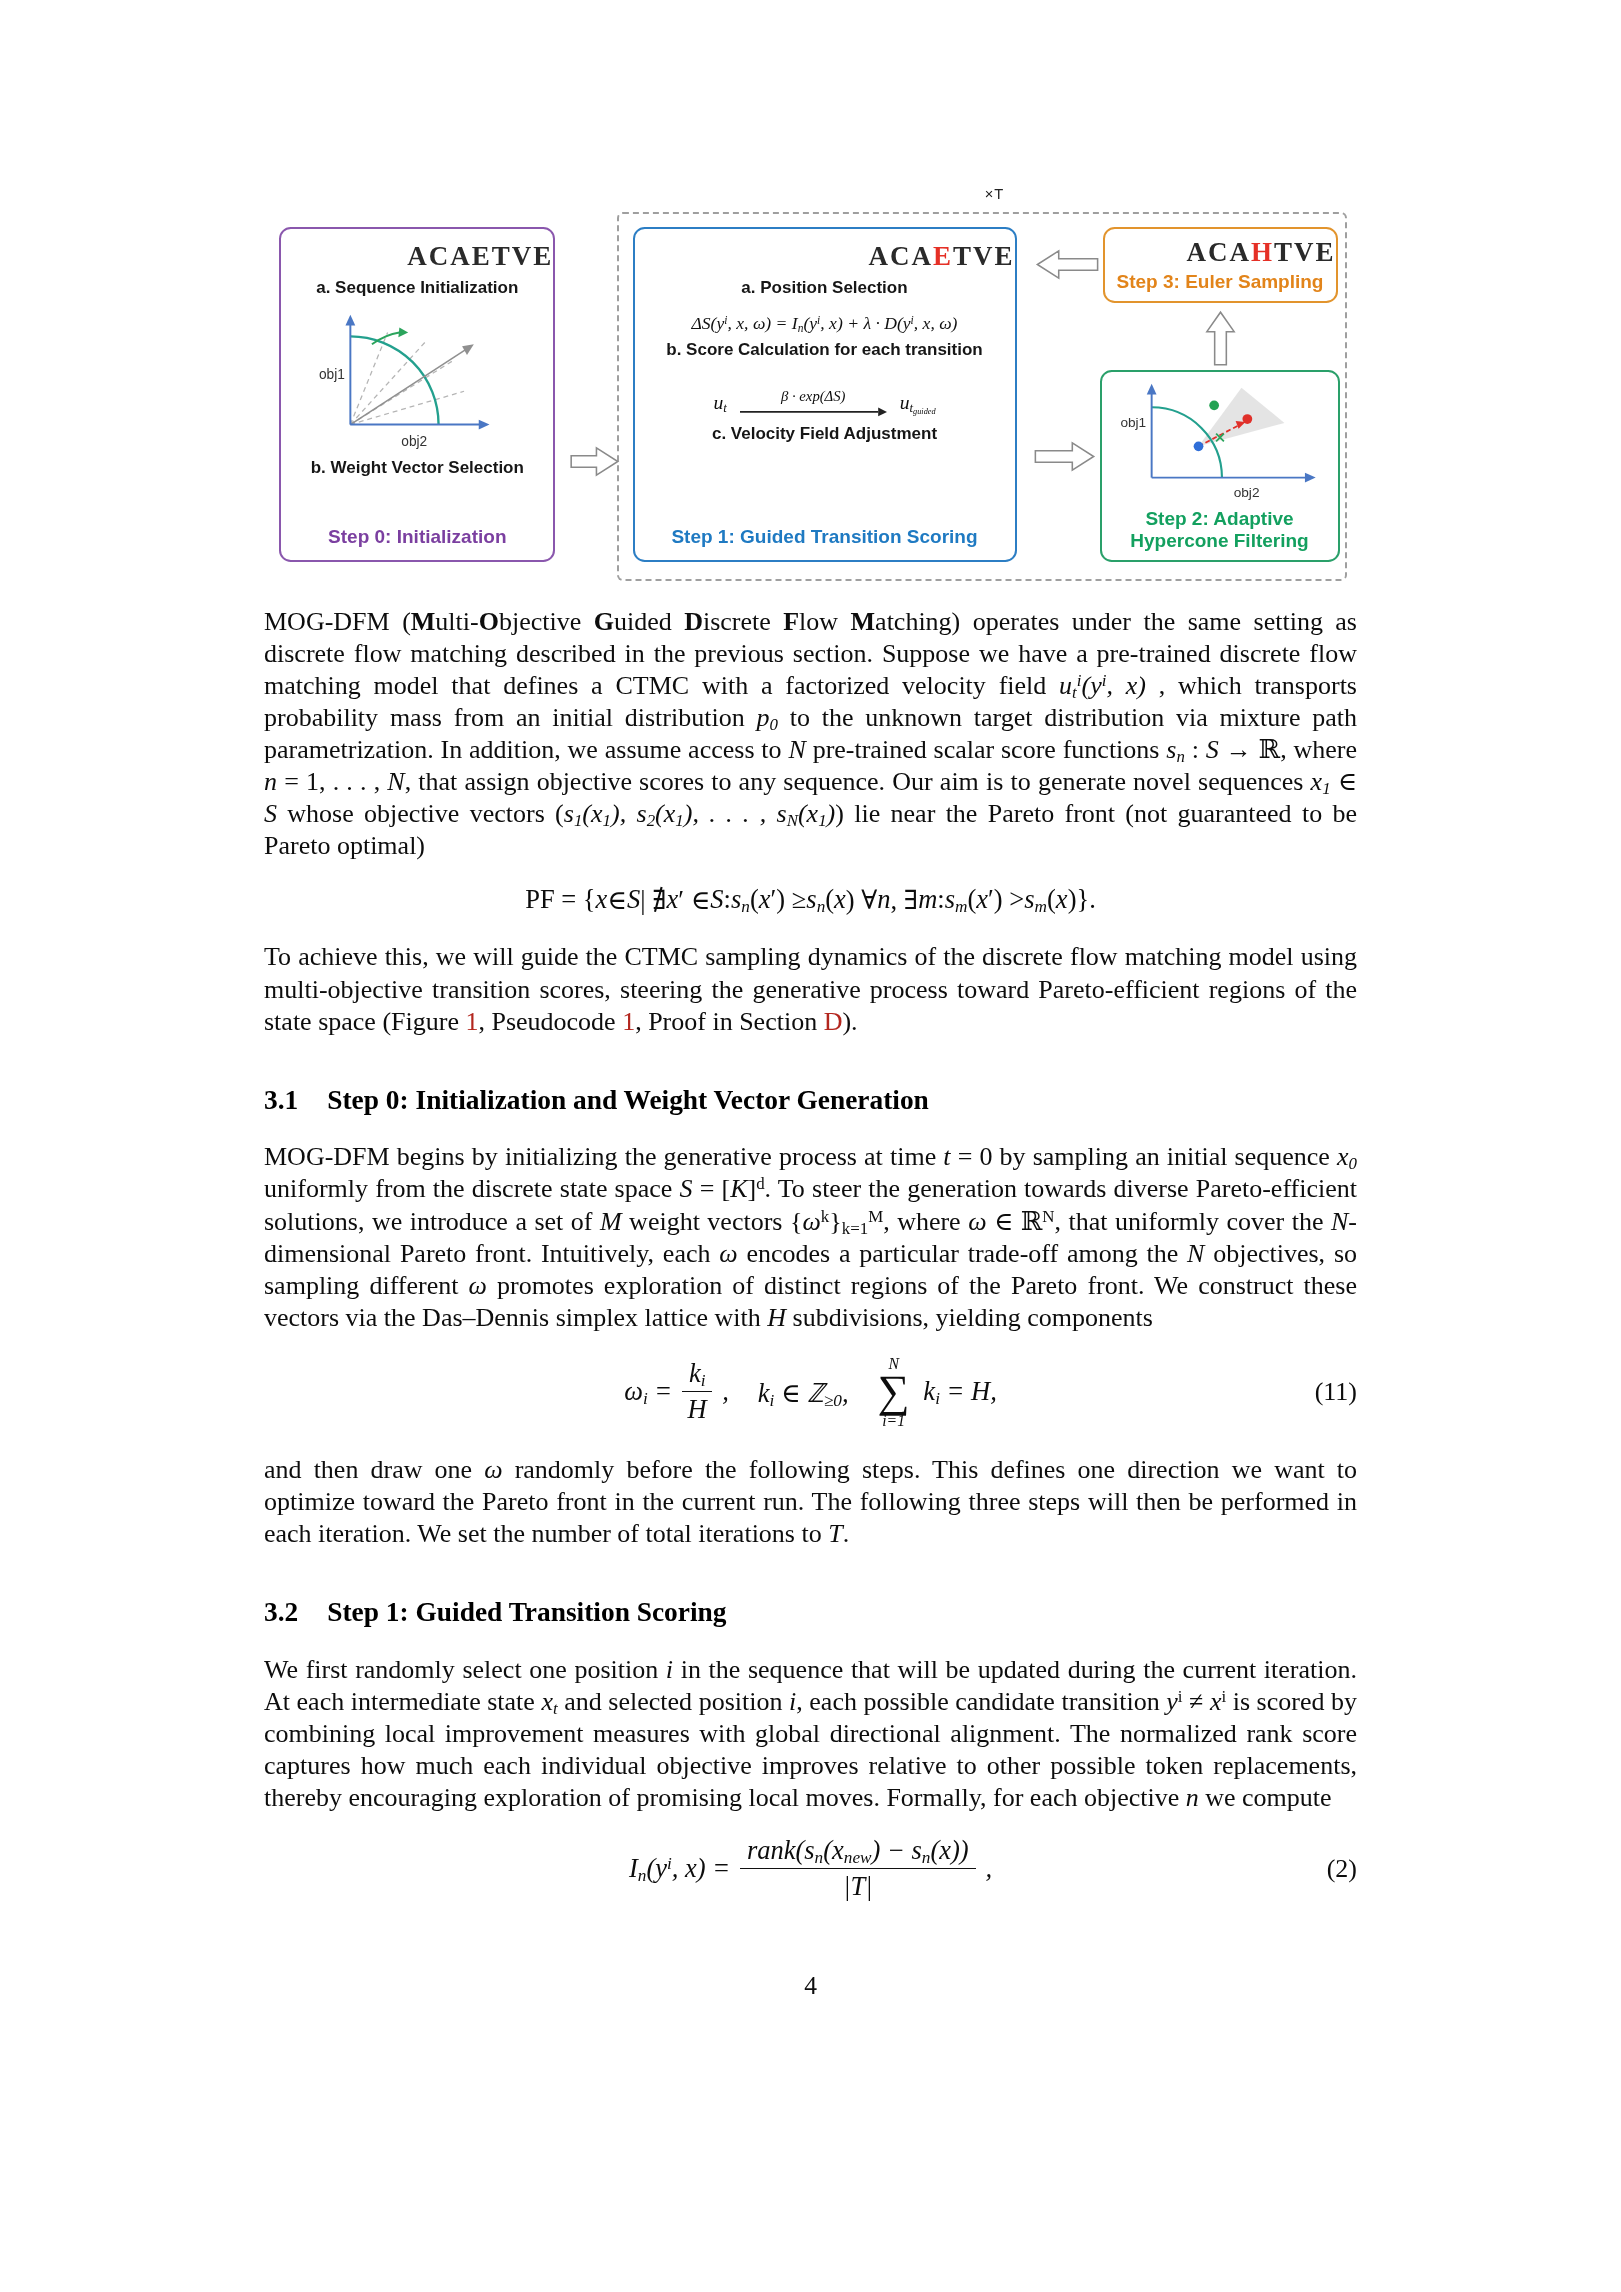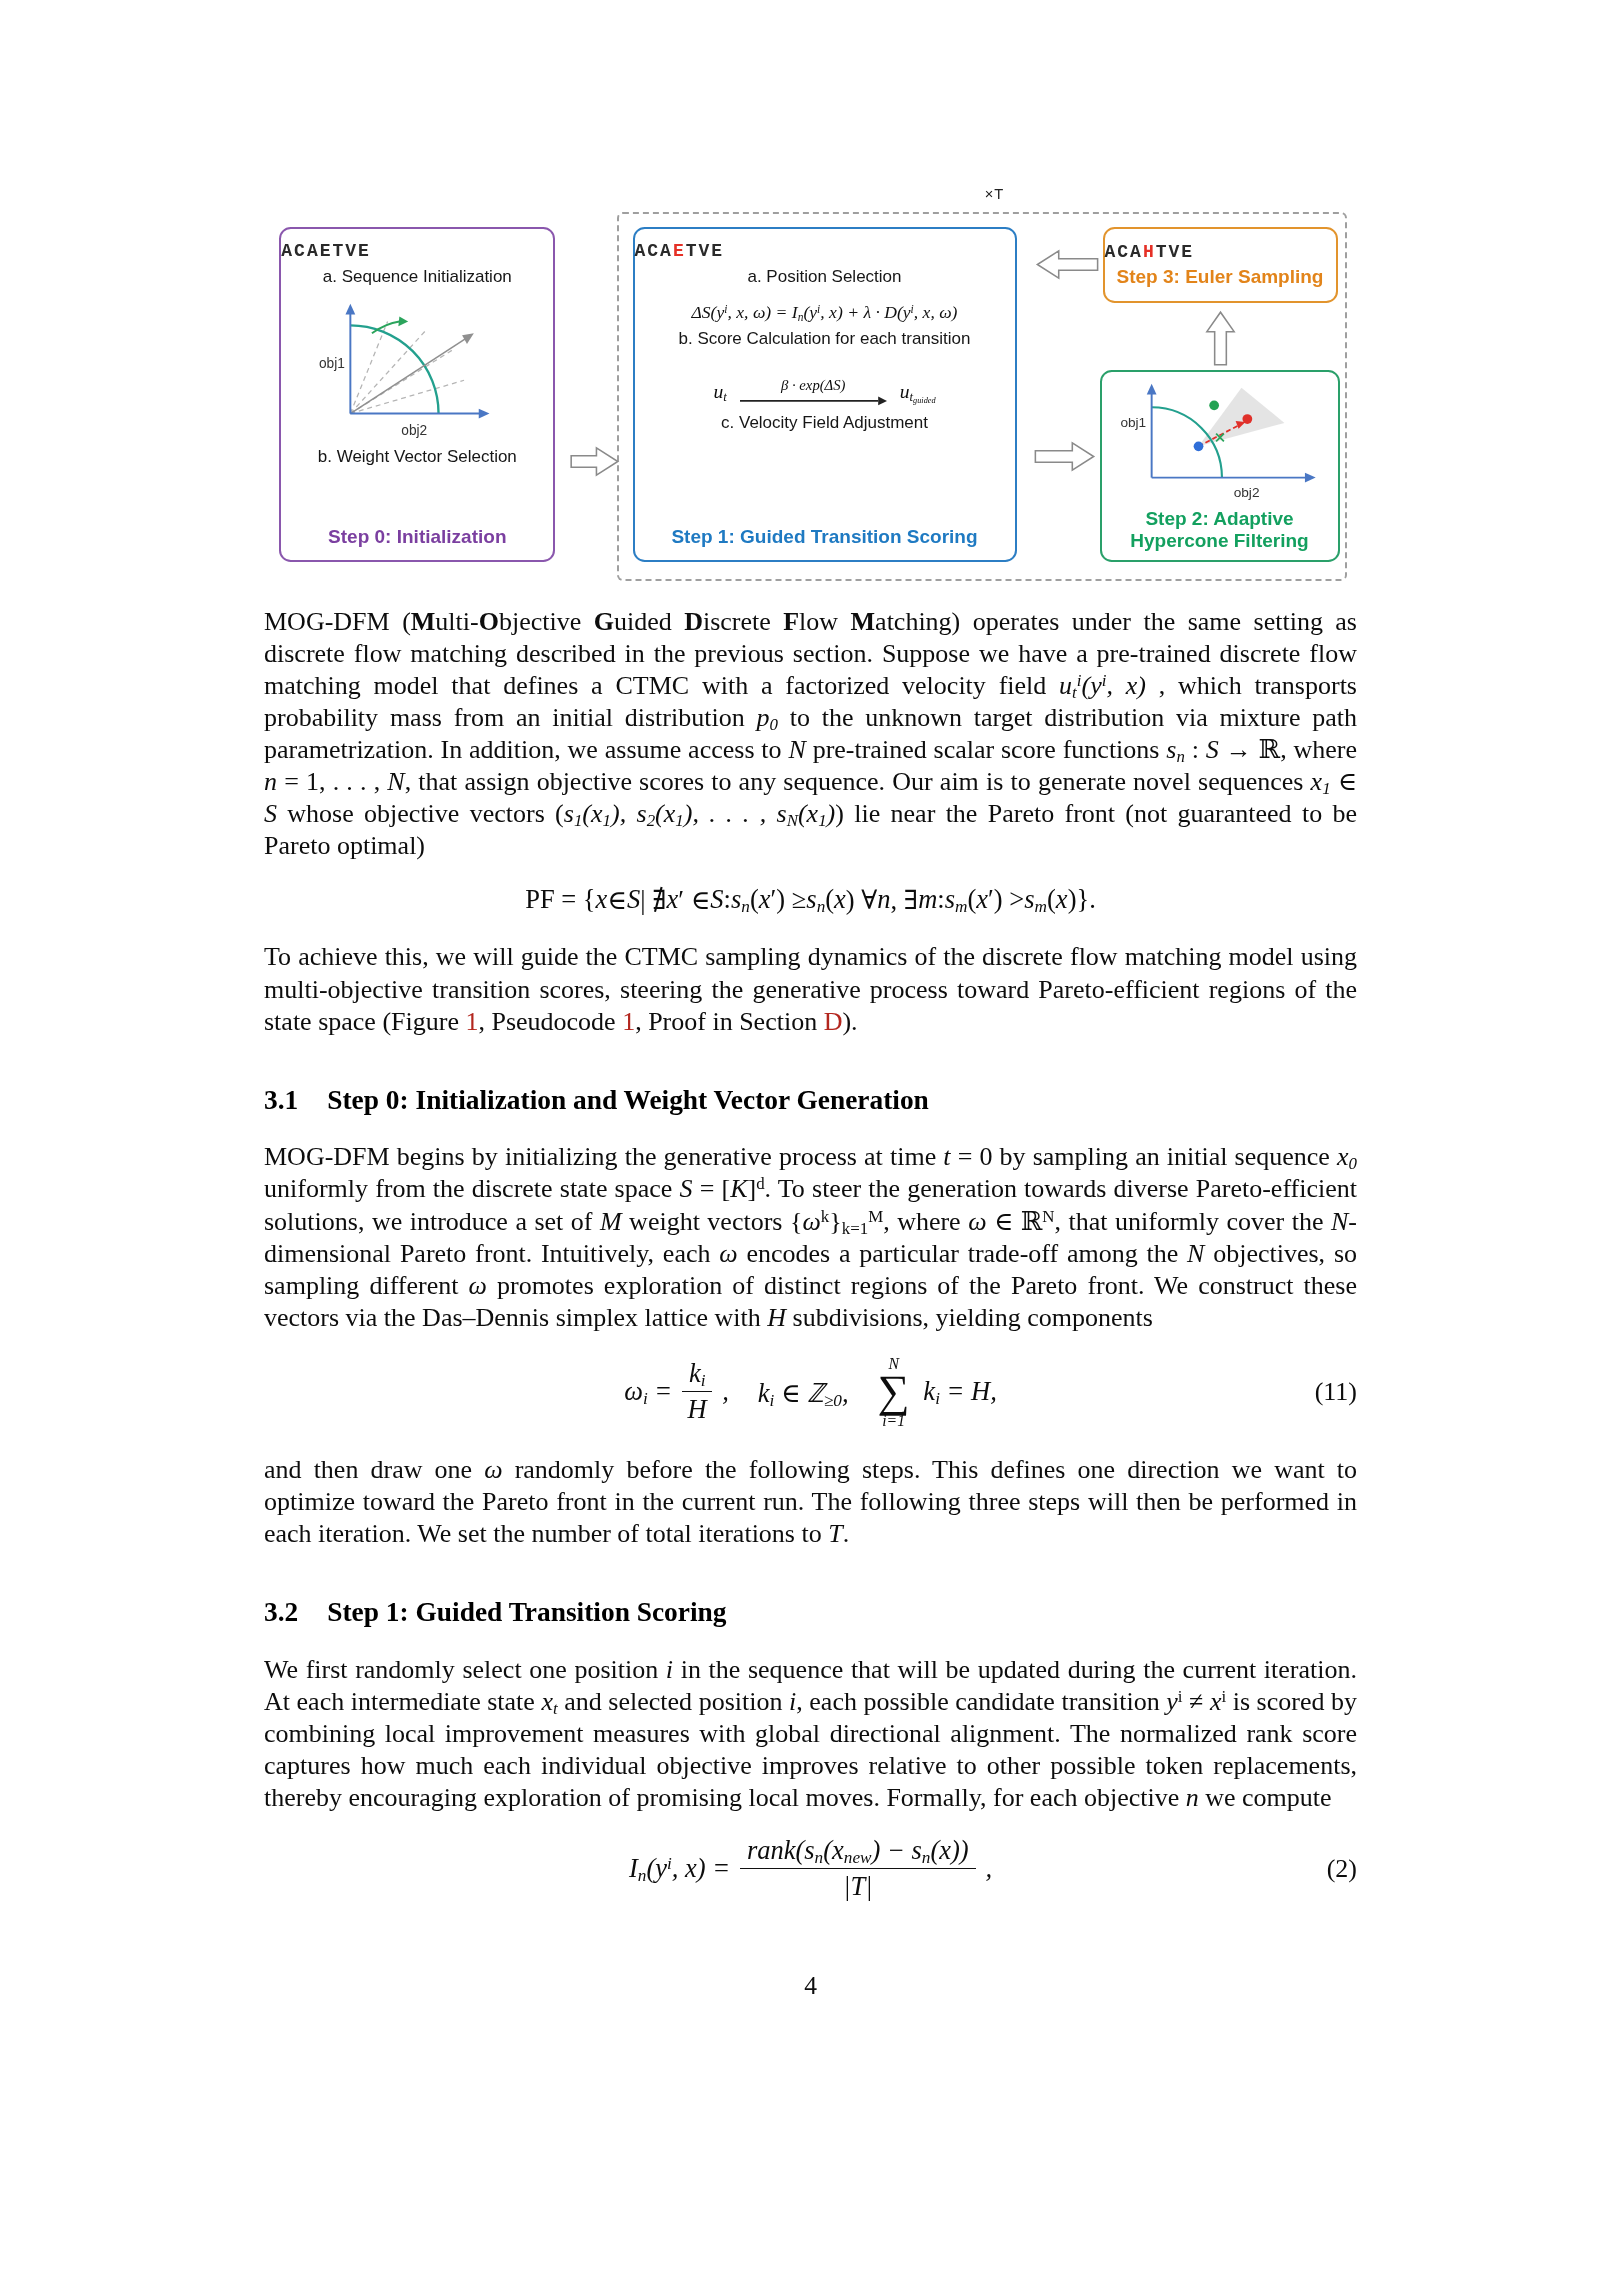--- a/index.html
+++ b/index.html
@@ -13,25 +13,25 @@
   .step0-box{left:7.8px;top:41px;width:276px;height:335px;border:2.5px solid #8a57ad;}
   .step1-box{left:361px;top:41px;width:384px;height:335px;border:2.5px solid #2c7ec4;}
   .step3-box{left:831px;top:41px;width:235px;height:76px;border:2.5px solid #e2942d;
              display:flex;flex-direction:column;justify-content:center;gap:3.9px;}
   .step2-box{left:828px;top:184px;width:240px;height:192px;border:2.5px solid #2aa06a;}
   .dashed-box{position:absolute;left:345px;top:25.5px;width:726px;height:365px;
               border:2px dashed #9f9f9f;border-radius:5.9px;}
   .times-label{position:absolute;left:723px;top:0px;transform:translateX(-50%);
                font-family:"Liberation Sans","DejaVu Sans",sans-serif;font-size:14.7px;
                letter-spacing:1px;color:#222;background:#fff;padding:0 5.9px;}
-  .seq{font-family:Liberation Mono, monospace;font-size:18px;font-weight:600;
-       letter-spacing:2px;text-align:left;color:#2a2a2a;margin-top:11.8px;}
+  .seq{font-family:Liberation Serif, serif;font-size:27px;font-weight:600;
+       letter-spacing:2px;text-align:right;color:#2a2a2a;margin-top:11.8px;}
   .seq .hl{color:#e53026;}
   .flabel{font-family:"Liberation Sans","DejaVu Sans",sans-serif;font-size:17px;
-          font-weight:normal;text-align:center;color:#161616;margin-top:5.9px;}
+          font-weight:bold;text-align:center;color:#161616;margin-top:5.9px;}
   .steplabel{font-family:"Liberation Sans","DejaVu Sans",sans-serif;font-size:19px;
              font-weight:bold;text-align:center;position:absolute;left:0;right:0;bottom:11.8px;}
   .steplabel.inline{position:static;margin-top:0;}
   .purple{color:#7b3fa0}.blue{color:#1f7ac2}.orange{color:#e2841a}.green{color:#13a05f}
   .plot{display:block;margin:7.8px auto 0;}
   .axis-label{font-family:"Liberation Sans","DejaVu Sans",sans-serif;font-size:14px;fill:#333;}
   .math-italic{font-style:italic;font-family:"Liberation Serif","DejaVu Serif",serif;}
   .formula{font-size:17.6px;text-align:center;margin-top:15.7px;color:#111;}
   .vel-row{display:flex;justify-content:center;align-items:center;gap:13px;margin-top:28px;font-size:19.6px;}
   .vel-arrow{display:inline-flex;flex-direction:column;align-items:center;}

